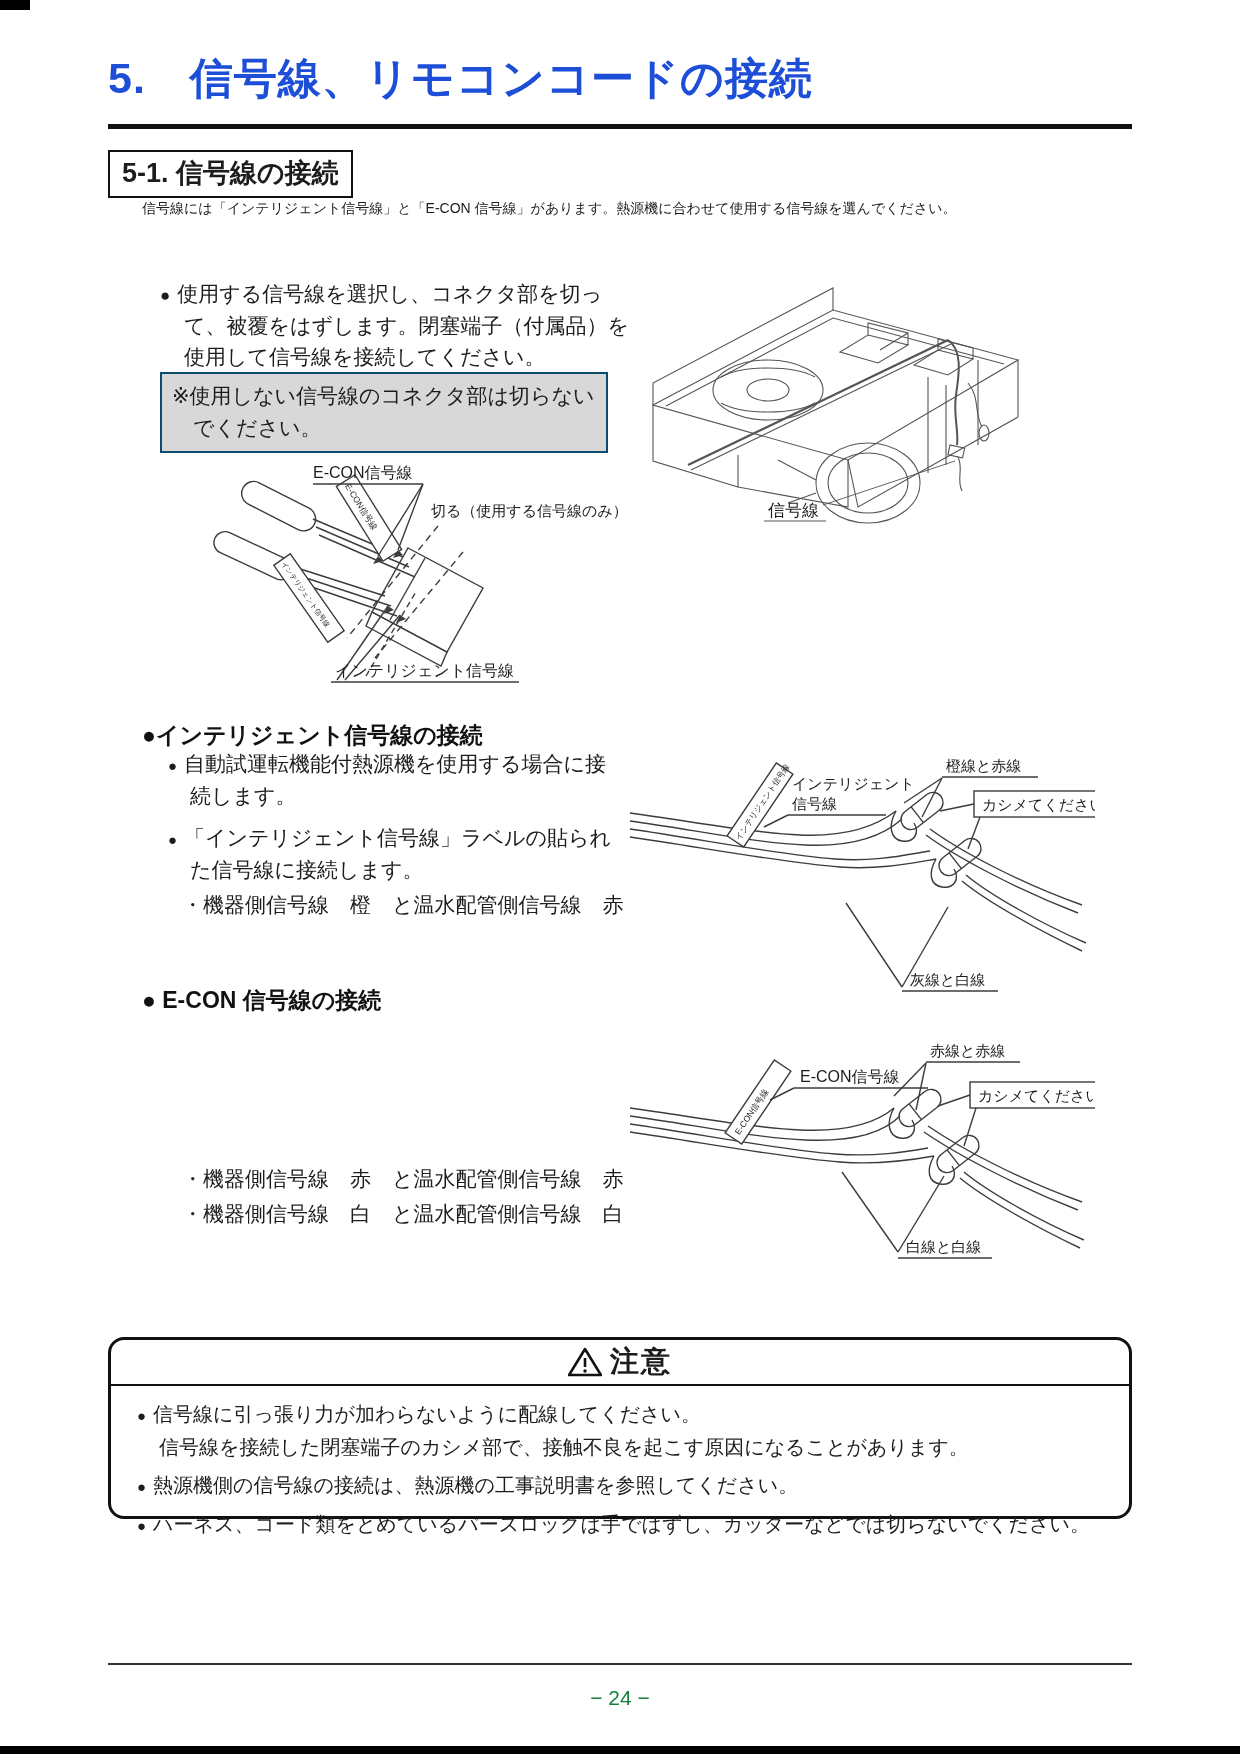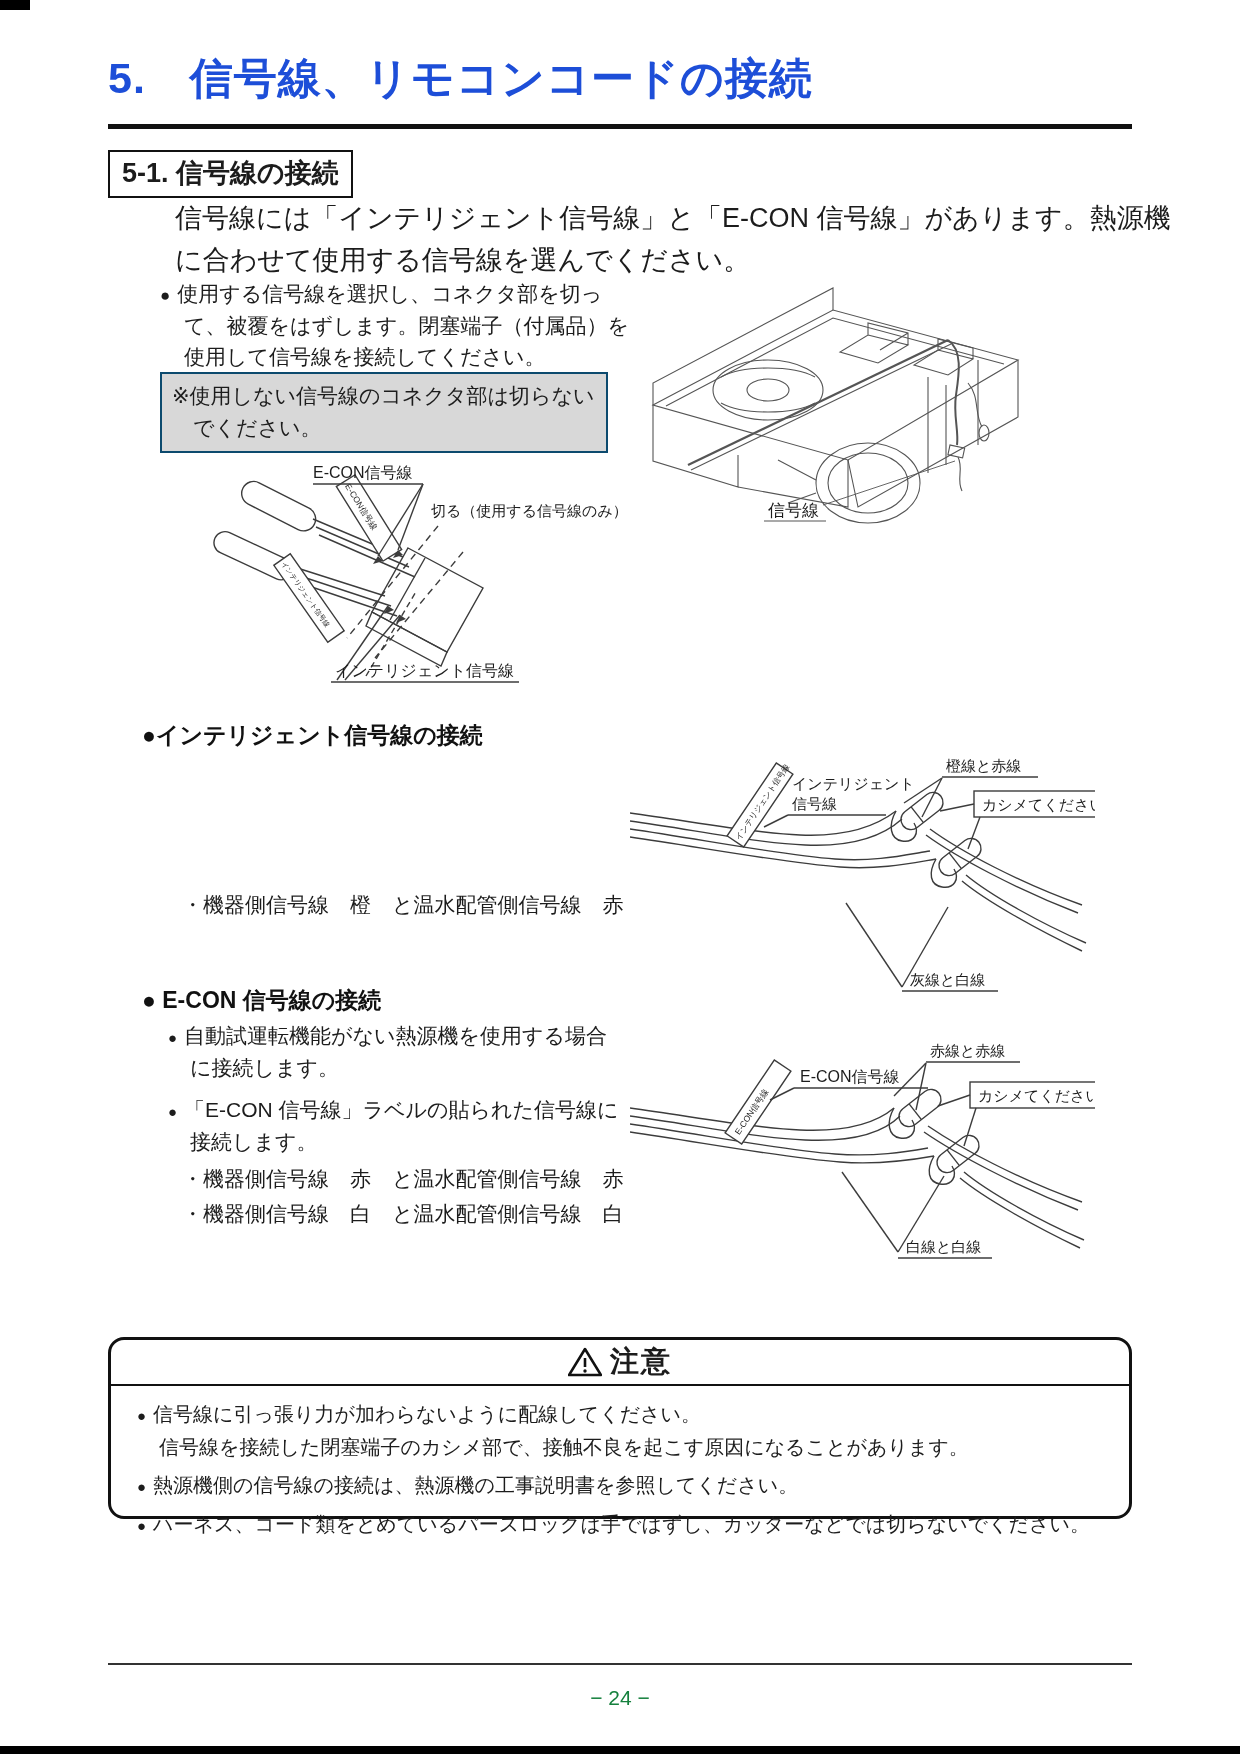--- a/index.html
+++ b/index.html
@@ -3,21 +3,21 @@
 <meta charset="utf-8">
 <style>
   html,body{margin:0;padding:0;background:#fff;}
   .page{position:relative;width:1240px;height:1754px;background:#fff;overflow:hidden;
         font-family:"Liberation Sans","DejaVu Sans",sans-serif;color:#1c1c1c;}
   .abs{position:absolute;}
   .topmark{left:0;top:0;width:30px;height:10px;background:#000;}
   .doc-title{left:108px;top:50px;font-size:43px;font-weight:900;letter-spacing:1px;color:#1d4ed8;}
   .title-rule{left:108px;top:124px;width:1024px;height:5px;background:#111;}
   .sec-box{left:108px;top:150px;border:2.5px solid #111;padding:3px 12px 5px;font-size:27px;font-weight:bold;}
-  .intro{left:142px;top:198px;width:996px;font-size:27px;line-height:1.55;margin-left:33px;}
+  .intro{left:142px;top:198px;width:996px;font-size:14px;line-height:1.55;}
   .step{left:160px;top:278px;width:458px;font-size:21px;line-height:1.5;padding-left:24px;text-indent:-24px;}
   .step:before{content:"●";font-size:17px;margin-right:7px;}
   .note{left:160px;top:372px;width:424px;background:#d8d8d8;border:2px solid #0c4a6e;
         padding:6px 10px 8px;font-size:21px;line-height:1.5;}
   .note-inner{padding-left:1em;text-indent:-1em;}
   .h2{font-size:23px;font-weight:bold;color:#111;}
   .sub-bullets{width:456px;font-size:21px;line-height:1.52;}
   .sub-bullets .li{padding-left:22px;text-indent:-22px;margin-bottom:10px;}
   .sub-bullets .li:before{content:"●";font-size:15px;margin-right:7px;}
   .pairs{font-size:21px;line-height:1.65;}
@@ -141,20 +141,24 @@
         </g>
       <path d="M340,202 C346,214 338,224 344,236"></path>
 
       <path d="M337,206 L205,250" stroke-width="0.9"></path>
       <line x1="146" y1="266" x2="208" y2="266"></line>
     </g>
     <text x="150" y="261" font-size="17">信号線</text>
   </svg>
 
   <div class="abs h2" style="left:142px;top:720px">●インテリジェント信号線の接続</div>
+  <div class="abs sub-bullets" style="left:168px;top:748px">
+    <div class="li">自動試運転機能付熱源機を使用する場合に接続します。</div>
+    <div class="li">「インテリジェント信号線」ラベルの貼られた信号線に接続します。</div>
+  </div>
   <div class="abs pairs" style="left:182px;top:888px">
     <div>・機器側信号線　橙　と温水配管側信号線　赤</div>
   </div>
 
   <svg class="abs" style="left:630px;top:755px" width="465" height="250" viewBox="0 0 465 250">
     <g stroke="#3c3c3c" stroke-width="1.4" fill="none">
 
       <path d="M0,58 C60,66 120,78 170,80 C215,82 245,72 266,56"></path>
       <path d="M0,66 C60,74 125,88 175,90 C220,92 252,82 272,64"></path>
       <path d="M0,74 C70,84 150,100 205,104 C245,107 275,100 300,96"></path>
@@ -197,24 +201,20 @@
       <line x1="272" y1="236" x2="368" y2="236"></line>
     </g>
     <text x="162" y="34" font-size="15">インテリジェント</text>
     <text x="162" y="54" font-size="15">信号線</text>
     <text x="316" y="16" font-size="15">橙線と赤線</text>
     <text x="352" y="55" font-size="15">カシメてください</text>
     <text x="280" y="230" font-size="15">灰線と白線</text>
   </svg>
 
   <div class="abs h2" style="left:142px;top:985px">● E-CON 信号線の接続</div>
-  <div class="abs sub-bullets" style="left:168px;top:1020px">
-    <div class="li">自動試運転機能がない熱源機を使用する場合に接続します。</div>
-    <div class="li">「E-CON 信号線」ラベルの貼られた信号線に接続します。</div>
-  </div>
   <div class="abs pairs" style="left:182px;top:1162px">
     <div>・機器側信号線　赤　と温水配管側信号線　赤</div>
     <div>・機器側信号線　白　と温水配管側信号線　白</div>
   </div>
 
   <svg class="abs" style="left:630px;top:1040px" width="465" height="235" viewBox="0 0 465 235">
     <g stroke="#3c3c3c" stroke-width="1.4" fill="none">
 
       <path d="M0,68 C60,76 120,88 170,90 C215,92 245,84 264,68"></path>
       <path d="M0,76 C60,84 125,98 175,100 C220,102 252,94 270,76"></path>

